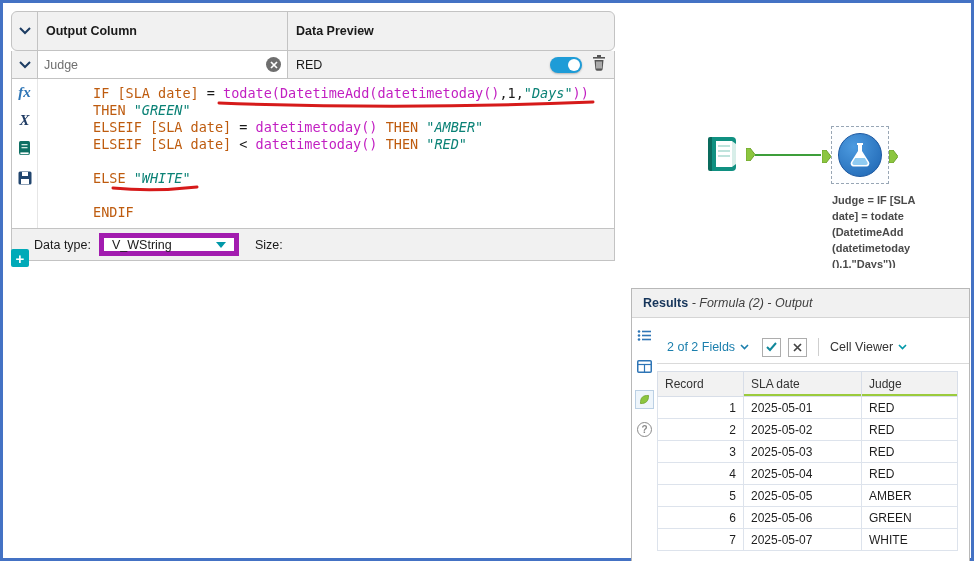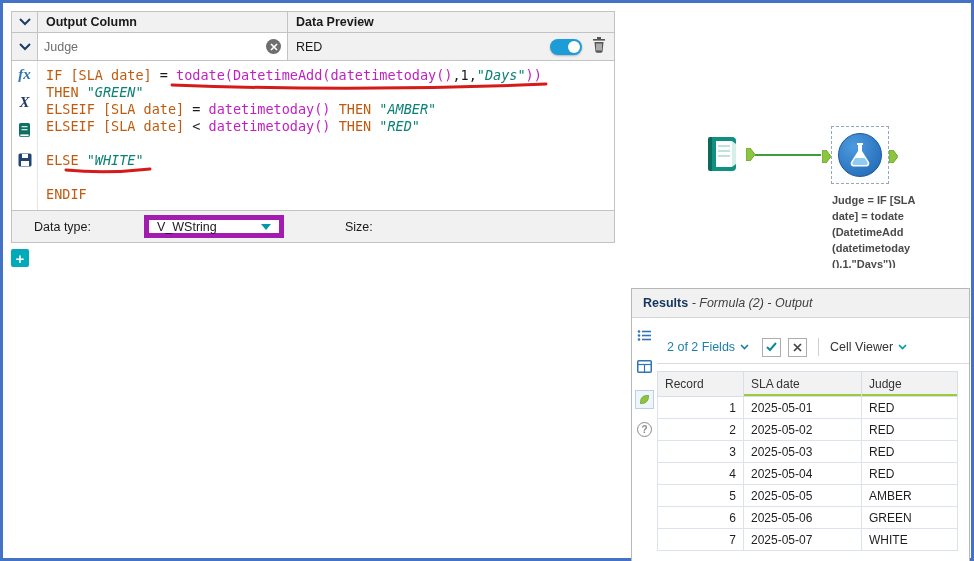--- a/index.html
+++ b/index.html
@@ -3,48 +3,48 @@
 <meta charset="utf-8">
 <style>
   * { box-sizing: border-box; margin: 0; padding: 0; }
   html,body { width: 974px; height: 561px; overflow: hidden; }
   body { font-family: "Liberation Sans", sans-serif; background: #fff; position: relative; }
   .frame { position: absolute; inset: 0; border: 3px solid #4472C4; background: #fff; }
 
   
   .left-panel { position: absolute; left: 8px; top: 8px; width: 604px; height: 262px; }
   .cfg-row { display: grid; grid-template-columns: 26px 250px 1fr; border: 1px solid #C3C3C3; background: #F1F1F1; }
-  .cfg-header { height: 22px; }
+  .cfg-header { height: 40px; border-radius: 6px; }
   .cfg-entry { height: 28px; border-top: none; }
   .chev-cell { display: flex; align-items: center; justify-content: center; border-right: 1px solid #C3C3C3; }
   .label-cell { display: flex; align-items: center; padding-left: 8px; font-size: 12.5px; font-weight: bold; color: #1A1A1A; border-right: 1px solid #C3C3C3; }
   .label-cell:last-child { border-right: none; }
   .input-cell { border-right: 1px solid #C3C3C3; }
   .name-input { height: 100%; background: #fff; display: flex; align-items: center; padding: 0 6px; }
   .name-text { font-size: 12.5px; color: #6F6F6F; }
   .clear-btn { margin-left: auto; width: 15px; height: 15px; border-radius: 50%; background: #6E6E6E; display: flex; align-items: center; justify-content: center; }
   .preview-cell { display: flex; align-items: center; padding: 0 8px; gap: 10px; }
   .preview-text { font-size: 12.5px; color: #1A1A1A; }
   .toggle { margin-left: auto; width: 32px; height: 16px; border-radius: 9px; background: #1E9CD7; position: relative; box-shadow: 0 1px 2px rgba(0,0,0,.25); }
   .knob { position: absolute; right: 2px; top: 2px; width: 12px; height: 12px; border-radius: 50%; background: #fff; }
 
   .editor { display: flex; height: 150px; border: 1px solid #C3C3C3; border-top: none; background: #fff; }
   .fx-strip { width: 26px; border-right: 1px solid #E6E6E6; display: flex; flex-direction: column; align-items: center; padding-top: 5px; gap: 11px; }
   .fx-glyph { font-family: "Liberation Serif", serif; font-style: italic; font-weight: bold; font-size: 15px; color: #2E75B6; line-height: 17px; }
   .x-glyph { font-family: "Liberation Serif", serif; font-style: italic; font-weight: bold; font-size: 15px; color: #1F3B63; line-height: 17px; }
-  .code-area { position: relative; flex: 1; }
+  .code-area { position: relative; flex: 1; margin-left: 47px; }
   .code-lines { padding: 6px 0 0 8px; font-family: "DejaVu Sans Mono", monospace; font-size: 13.5px; line-height: 17px; white-space: pre; }
   .tok-kw  { color: #BE5B0E; }
   .tok-fn  { color: #C21FC2; }
   .tok-op  { color: #1A1A1A; }
   .tok-num { color: #1A1A1A; }
   .tok-str { color: #0B8276; font-style: italic; }
   .annotation-svg { position: absolute; left: 0; top: 0; pointer-events: none; }
 
-  .dtype-row { height: 32px; border: 1px solid #C3C3C3; border-top: none; background: #F1F1F1; display: flex; align-items: center; padding-left: 22px; font-size: 12.5px; color: #1A1A1A; gap: 45px; }
+  .dtype-row { height: 32px; border: 1px solid #C3C3C3; border-top: none; background: #F1F1F1; display: flex; align-items: center; padding-left: 22px; font-size: 12.5px; color: #1A1A1A; }
   .select { width: 140px; height: 23px; margin-left: 8px; background: #fff; border: 5px solid #a21caf; display: flex; align-items: center; padding: 0 8px; }
   .caret-down { margin-left: auto; width: 0; height: 0; border-left: 5px solid transparent; border-right: 5px solid transparent; border-top: 6px solid #0098A8; }
   .size-label { margin-left: 16px; }
   .size-box { width: 134px; height: 23px; margin-left: 8px; background: #fff; border: 1px solid #ABABAB; display: flex; align-items: center; padding-left: 8px; }
   .size-box > span { flex: 1; }
   .spinner { width: 17px; height: 100%; border-left: 1px solid #CFCFCF; display: flex; flex-direction: column; align-items: center; justify-content: center; gap: 3px; }
   .sp-up   { width: 0; height: 0; border-left: 4px solid transparent; border-right: 4px solid transparent; border-bottom: 5px solid #0098A8; }
   .sp-down { width: 0; height: 0; border-left: 4px solid transparent; border-right: 4px solid transparent; border-top: 5px solid #0098A8; }
   .plus-btn { position: absolute; left: 0; top: 238px; width: 18px; height: 18px; border-radius: 2px; background: #00AAB8; color: #fff; font-size: 15px; font-weight: bold; display: flex; align-items: center; justify-content: center; }
 

